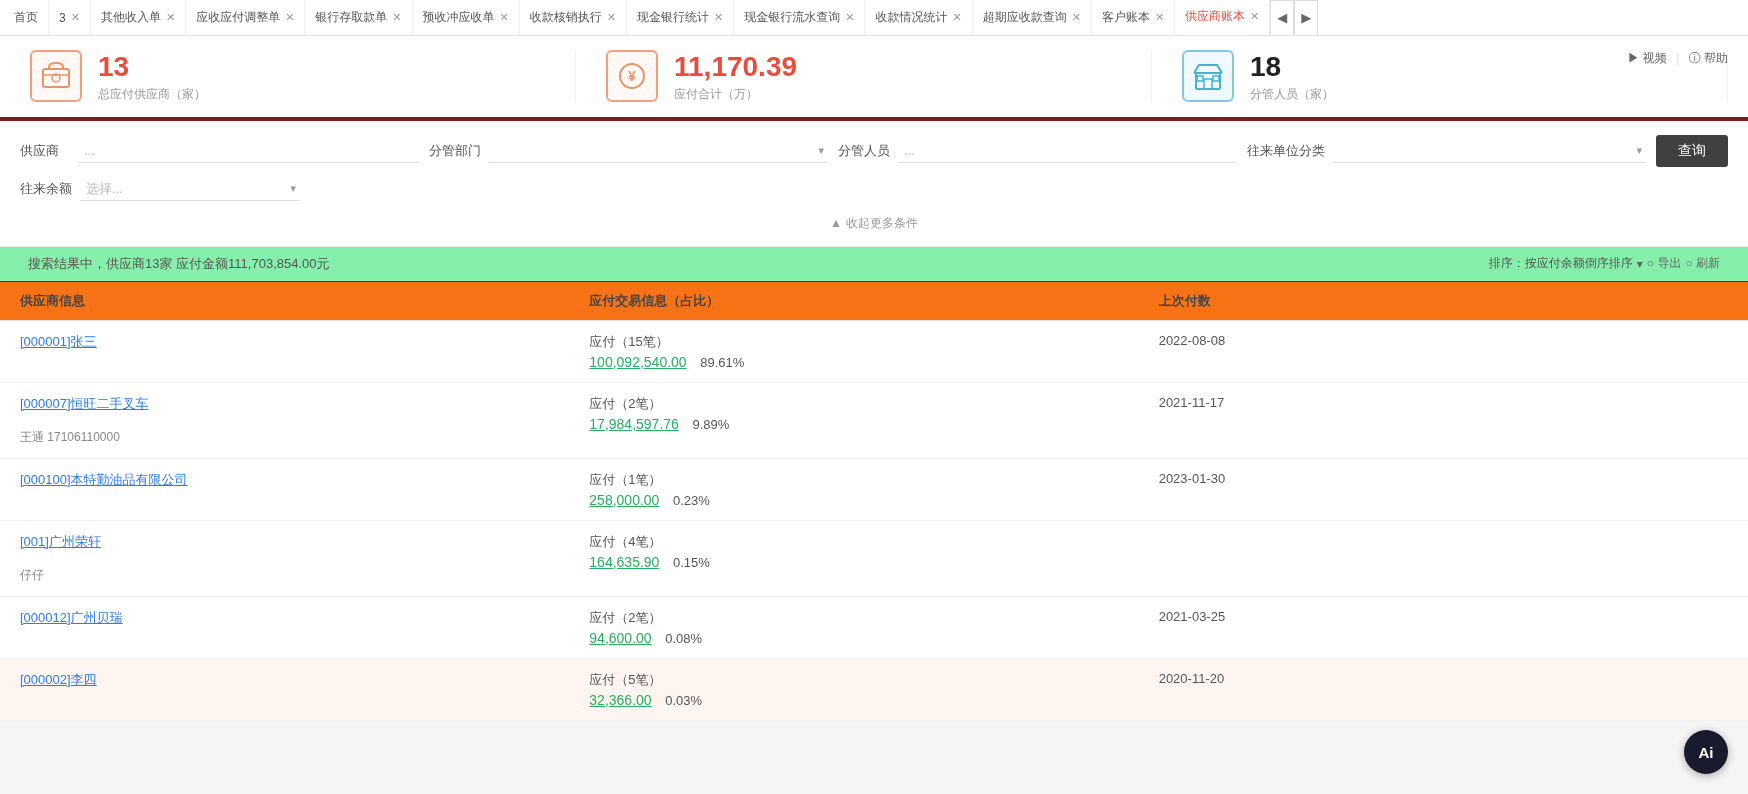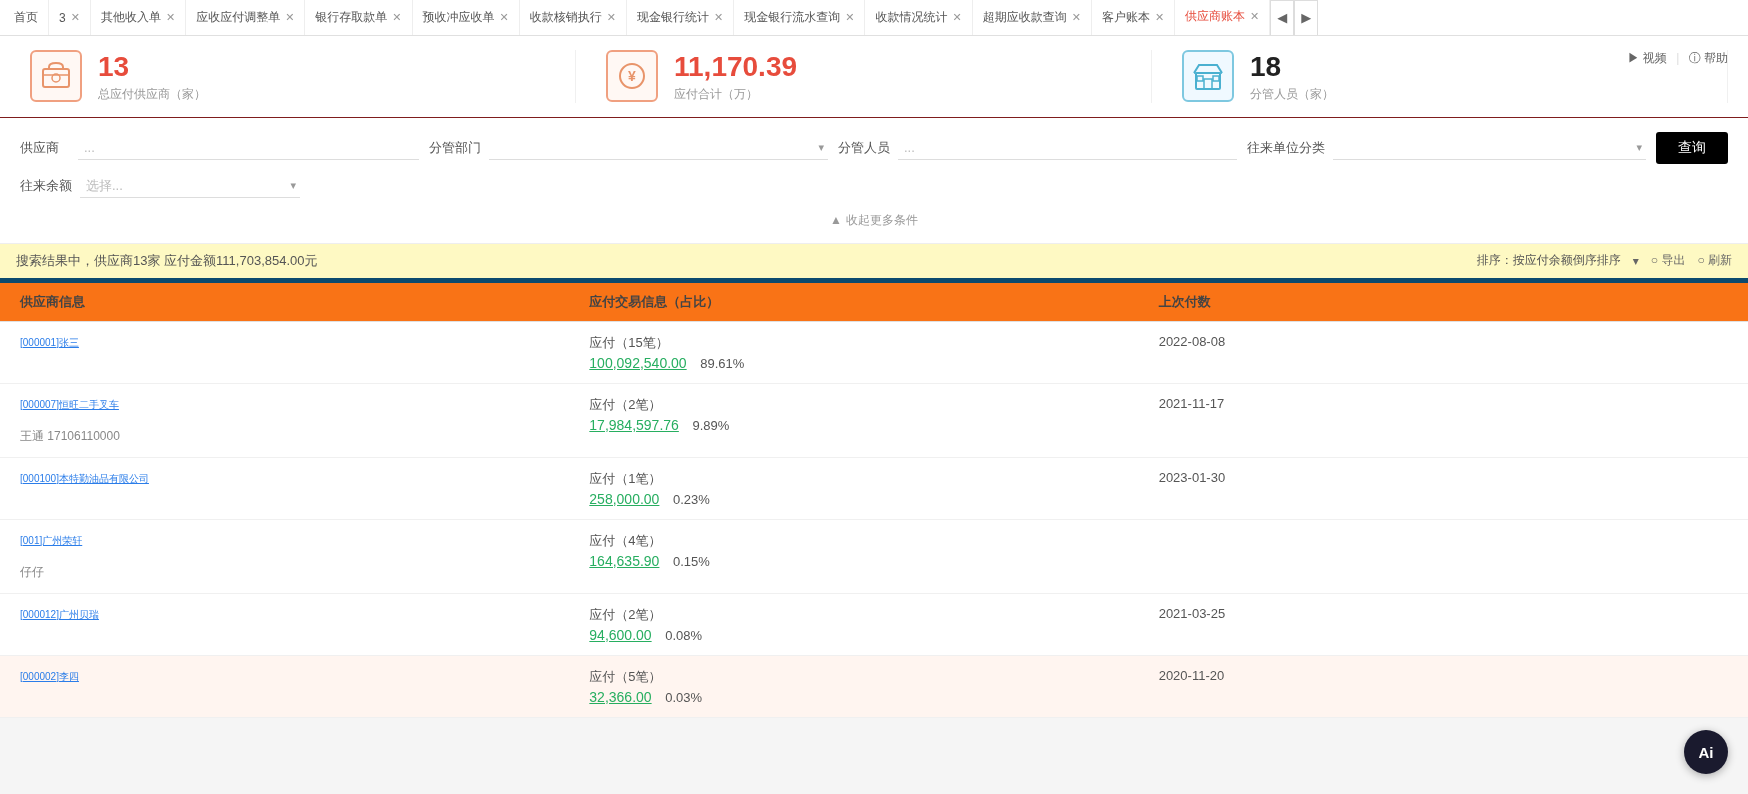--- a/index.html
+++ b/index.html
@@ -43,21 +43,21 @@
       border: 1px solid #ddd;
       background: #fff;
     }
 
     
     .stats-bar {
       background: #fff;
       display: flex;
       align-items: center;
       padding: 14px 20px;
-      border-bottom: 1px solid #7f1d1d;
+      border-bottom: 4px solid #7f1d1d;
       position: relative;
     }
     .stat-item {
       display: flex;
       align-items: center;
       flex: 1;
       border-right: 1px solid #f0f0f0;
       padding: 0 30px;
     }
     .stat-item:first-child { padding-left: 10px; }
@@ -137,54 +137,54 @@
       font-size: 13px;
       outline: none;
       background: transparent;
     }
     .select-wrapper .arrow {
       color: #999;
       font-size: 11px;
       padding-right: 4px;
     }
     .search-btn {
-      background: #000000;
+      background: #404040;
       color: #fff;
       border: none;
       padding: 7px 22px;
       font-size: 14px;
       border-radius: 3px;
       cursor: pointer;
       white-space: nowrap;
     }
     .collapse-btn {
       display: flex;
       align-items: center;
       justify-content: center;
       font-size: 12px;
       color: #999;
       cursor: pointer;
       padding: 4px 0;
     }
 
     
     .results-bar {
-      background: #fef9c3;
-      padding: 8px 16px;
+      background: #86efac;
+      padding: 8px 28px;
       display: flex;
       align-items: center;
       justify-content: space-between;
-      border-bottom: 5px solid #0c4a6e;
+      border-bottom: 1px solid #0c4a6e;
       font-size: 13px;
       color: #555;
     }
     .results-actions {
       display: flex;
       align-items: center;
-      gap: 12px;
+      gap: 4px;
       font-size: 12px;
       color: #666;
     }
     .results-actions span { cursor: pointer; }
     .sort-label { color: #555; }
 
     
     .table-container {
       background: #fff;
       overflow-y: auto;
@@ -204,21 +204,21 @@
       grid-template-columns: 1fr 1fr 1fr;
       padding: 12px 20px;
       border-bottom: 1px solid #f0f0f0;
       align-items: start;
       cursor: pointer;
     }
     .table-row.highlighted { background: #fff5f0; }
     .supplier-name {
       color: #2b7de9;
       text-decoration: underline;
-      font-size: 10px;
+      font-size: 13px;
       cursor: pointer;
       text-align: center;
     }
     .supplier-sub {
       font-size: 12px;
       color: #888;
       margin-top: 16px;
     }
     .payable-label {
       font-size: 13px;

